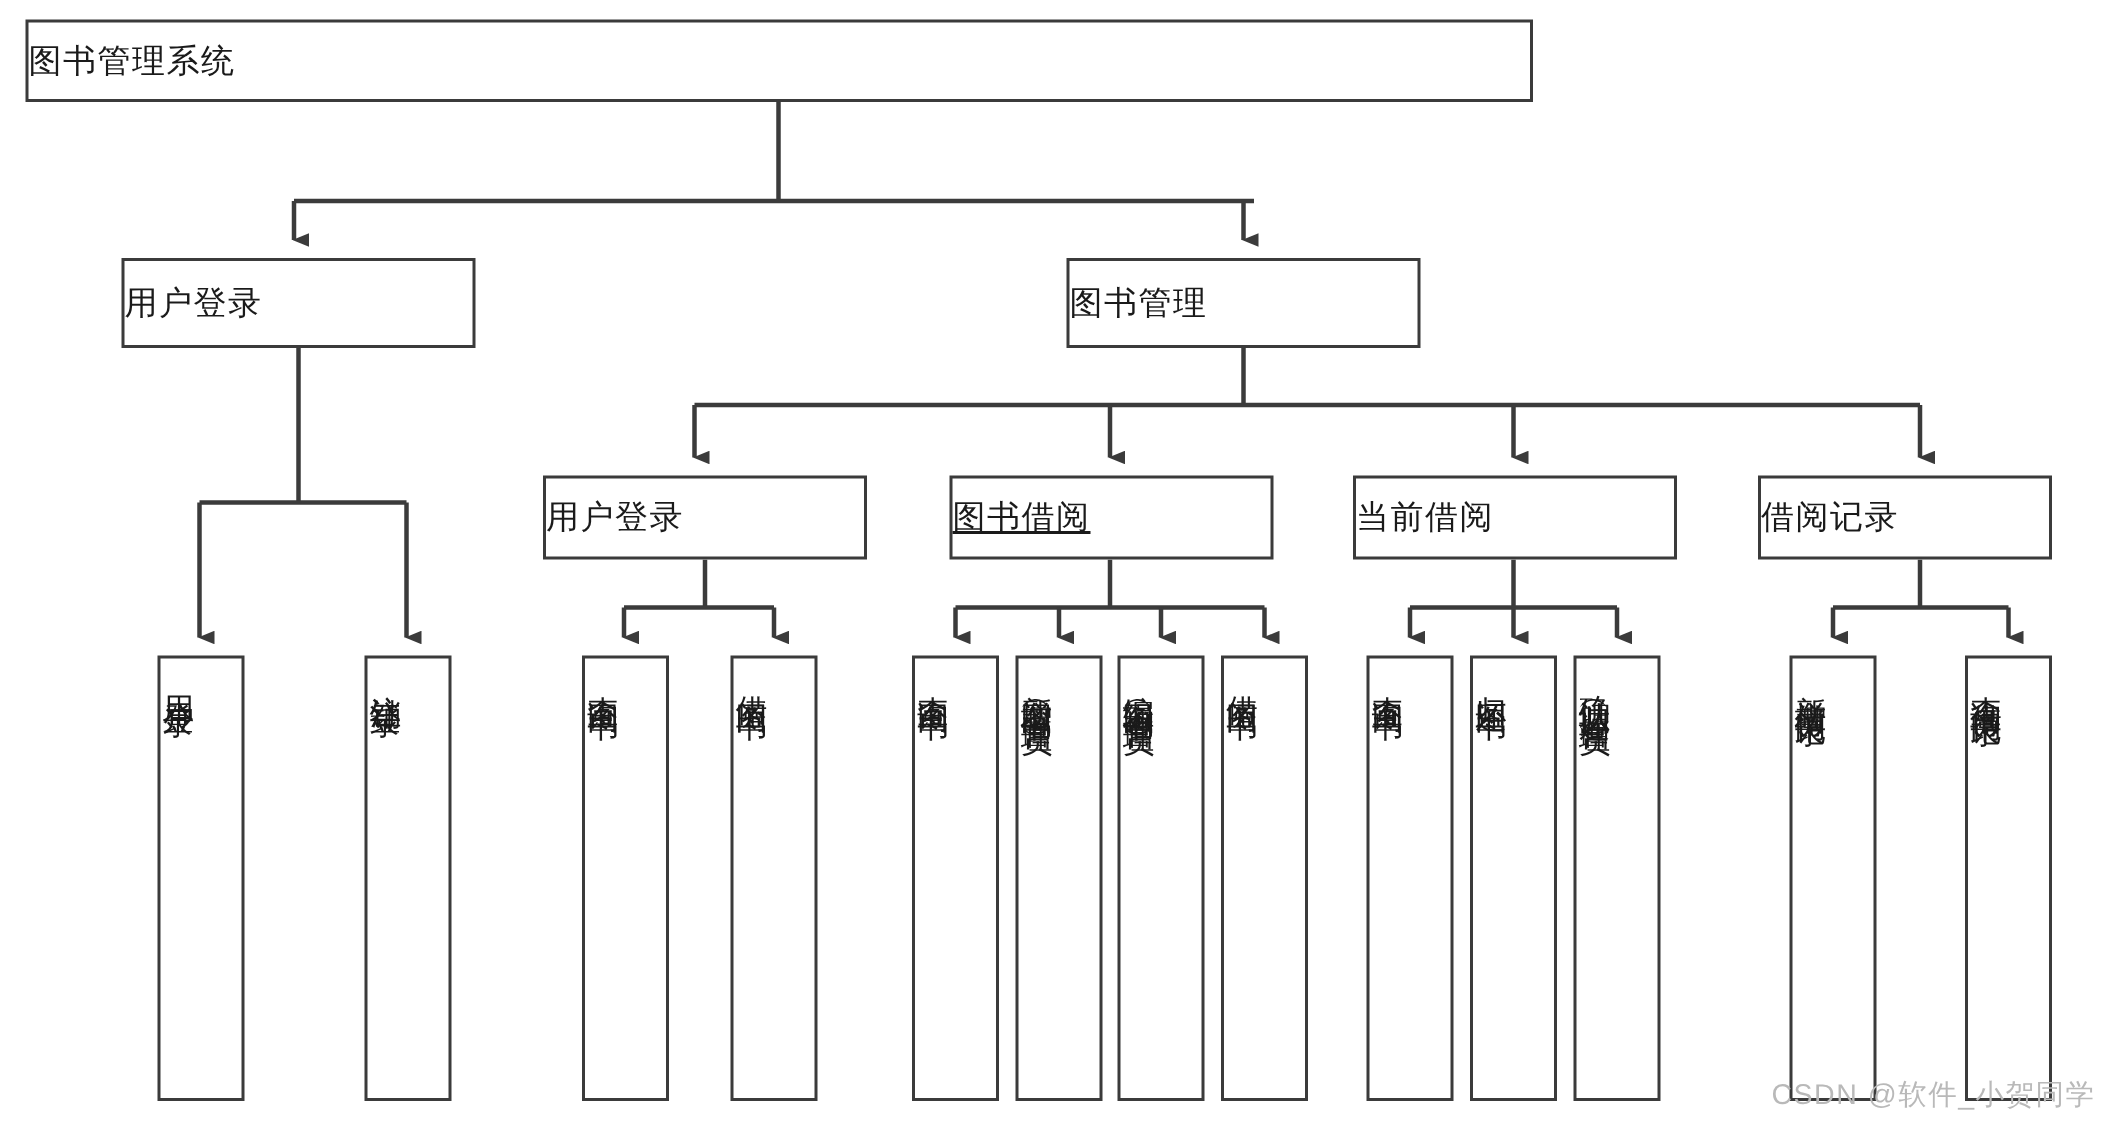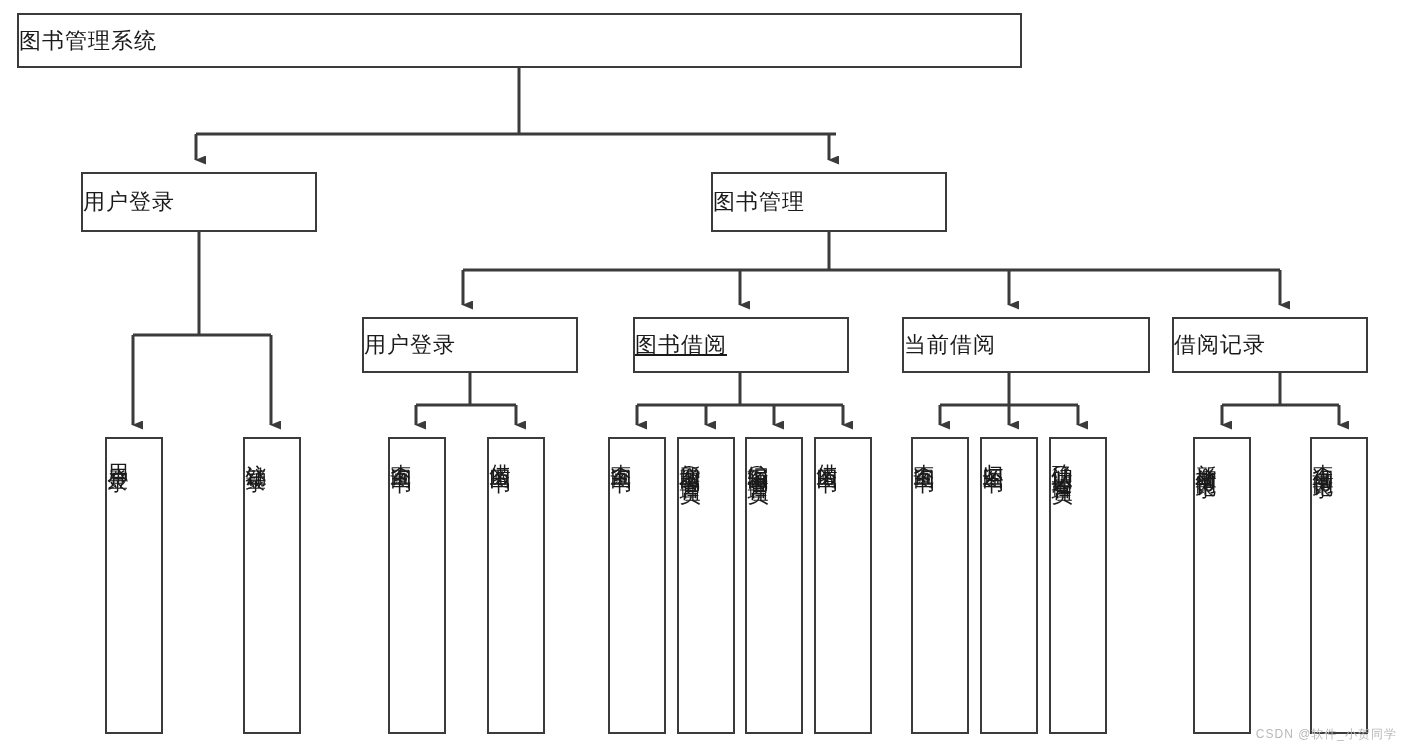--- a/index.html
+++ b/index.html
@@ -5,21 +5,21 @@
   html,body{margin:0;padding:0;background:#ffffff;}
   body{font-family:"Liberation Sans","DejaVu Sans",sans-serif;}
   #canvas{position:relative;width:1405px;height:747px;background:#fff;overflow:hidden;}
   .node{position:absolute;box-sizing:border-box;border:2px solid #3b3b3b;background:#ffffff;
         display:flex;align-items:center;color:#1a1a1a;}
   .node.h{font-size:22px;letter-spacing:1px;}
   .node.leaf{font-size:21px;letter-spacing:2px;padding:8px 0;align-items:flex-start;}
   .node.leaf .vtext{writing-mode:vertical-rl;text-orientation:upright;white-space:nowrap;
         line-height:1.05;letter-spacing:3px;}
   svg#wires{position:absolute;left:0;top:0;width:1405px;height:747px;pointer-events:none;}
-  .wm{position:absolute;right:8px;bottom:4px;font-size:12px;color:#b9b9b9;letter-spacing:1px;white-space:nowrap;}
+  .wm{position:absolute;right:8px;bottom:4px;font-size:19px;color:#b9b9b9;letter-spacing:1px;white-space:nowrap;}
 </style>
 </head>
 <body>
 
 <div id="canvas">
 
   <svg id="wires" viewBox="0 0 1405 747">
     <defs>
       <marker id="ah" markerWidth="9" markerHeight="11" refX="4.5" refY="10" orient="auto" markerUnits="userSpaceOnUse">
         <path d="M0,0 L9,0 L4.5,11 Z" fill="#3b3b3b"></path>
@@ -79,21 +79,21 @@
   <div class="node h" style="left:711px;top:172px;width:236px;height:60px;">
     <span>图书管理</span>
   </div>
 
   <div class="node h" style="left:362px;top:317px;width:216px;height:56px;">
     <span>用户登录</span>
   </div>
   <div class="node h" style="left:633px;top:317px;width:216px;height:56px;text-decoration:underline;">
     <span>图书借阅</span>
   </div>
-  <div class="node h" style="left:902px;top:317px;width:248px;height:56px;">
+  <div class="node h" style="left:902px;top:317px;width:216px;height:56px;">
     <span>当前借阅</span>
   </div>
   <div class="node h" style="left:1172px;top:317px;width:196px;height:56px;">
     <span>借阅记录</span>
   </div>
 
   <div class="node leaf" style="left:105px;top:437px;width:58px;height:297px;">
     <span class="vtext">用户登录</span>
   </div>
   <div class="node leaf" style="left:243px;top:437px;width:58px;height:297px;">

